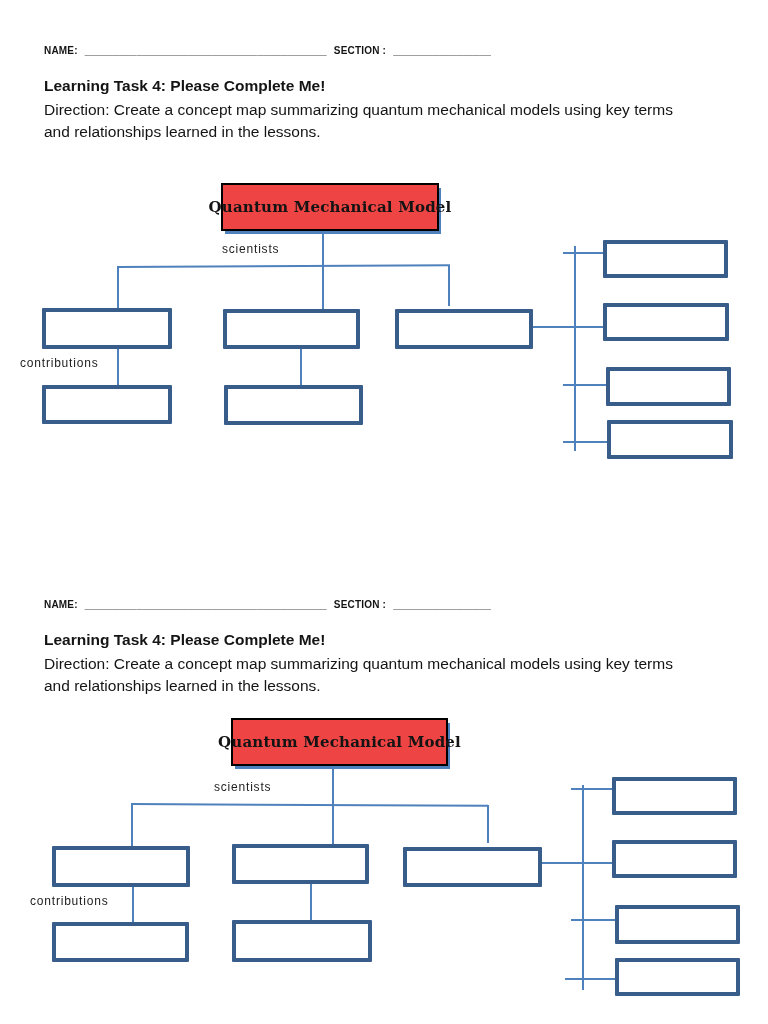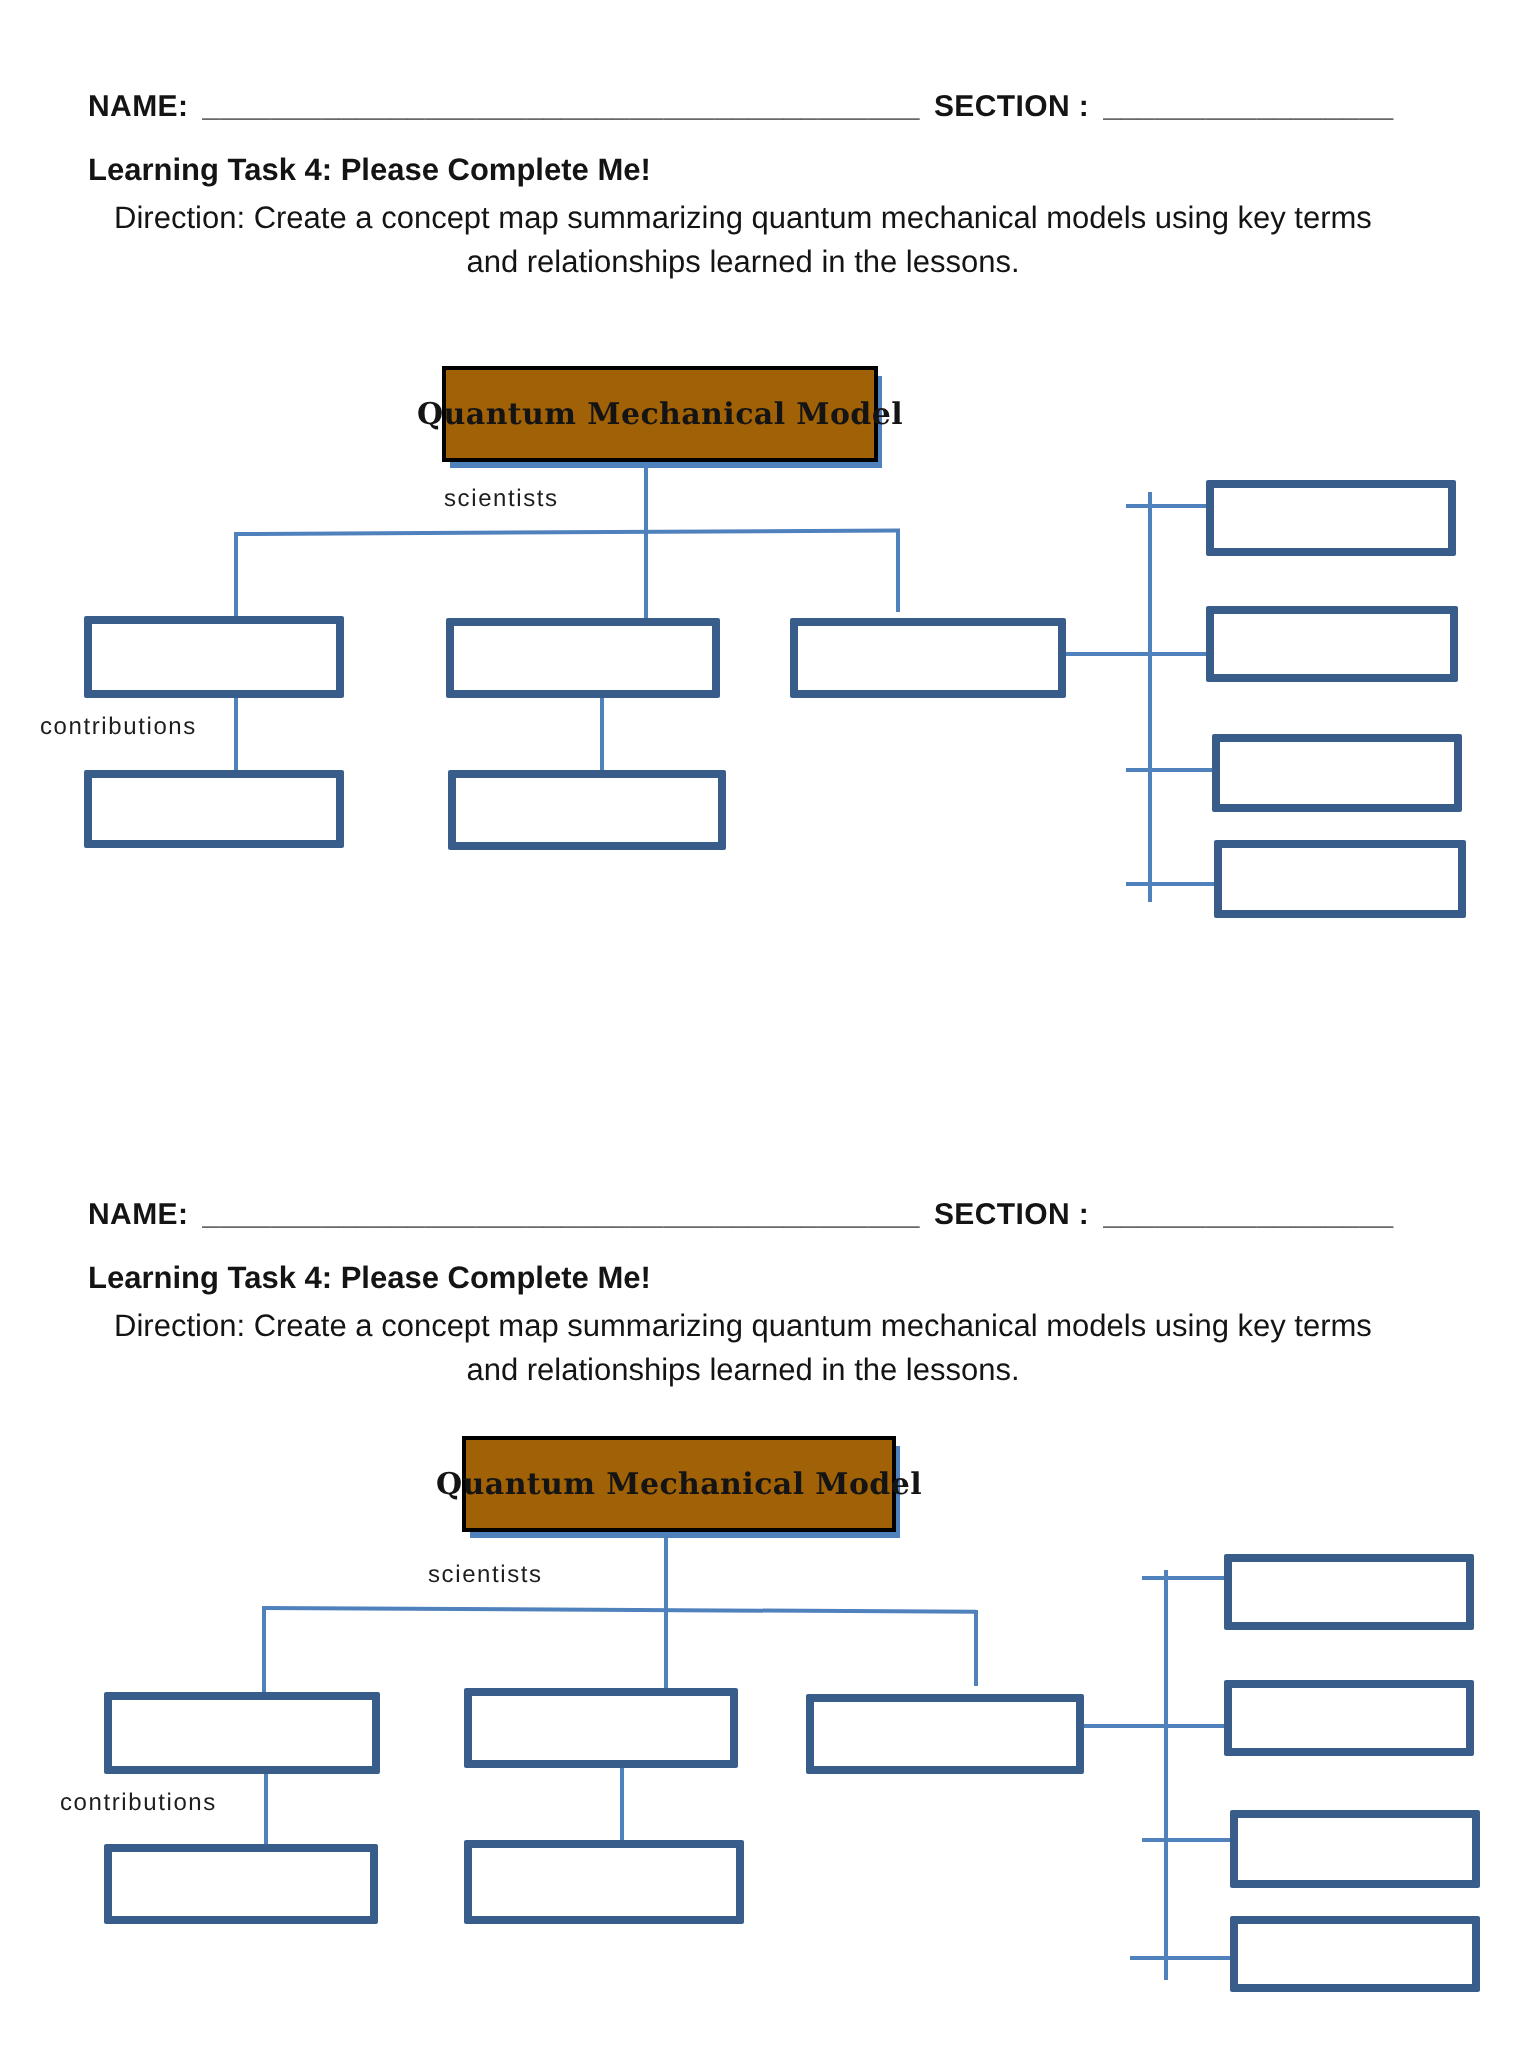--- a/index.html
+++ b/index.html
@@ -1,26 +1,26 @@
 <!DOCTYPE html>
 <html><head>
 <meta charset="utf-8">
 <style>
   html,body { margin:0; padding:0; }
   body {
     width:768px; height:1024px; background:#ffffff; position:relative;
     overflow:hidden; color:#141414;
     font-family:"Liberation Sans", sans-serif;
   }
-  .name-line { position:absolute; font-weight:700; font-size:15px; white-space:nowrap; letter-spacing:0.2px; }
+  .name-line { position:absolute; font-weight:700; font-size:10px; white-space:nowrap; letter-spacing:0.2px; }
   .name-line .gap { display:inline-block; width:7px; }
   .task-title { position:absolute; font-weight:700; font-size:15.5px;text-align:center; }
-  .direction { position:absolute; font-size:15.5px; line-height:22px; width:655px;text-align:center; }
+  .direction { position:absolute; font-size:15.5px; line-height:22px; width:655px; }
   .root-box {
-    position:absolute; box-sizing:border-box; background:#a16207;
+    position:absolute; box-sizing:border-box; background:#ef4444;
     border:2px solid #000; box-shadow:3px 4px 0 -1px #4f81bd;
     display:flex; align-items:center; justify-content:center;
     font-family:"DejaVu Serif","Liberation Serif",serif;
     font-weight:700; font-size:15px; letter-spacing:0.2px; white-space:nowrap;
   }
   .cbox {
     position:absolute; box-sizing:border-box; background:#fff;
     border:4px solid #385d8a; border-radius:1px;
   }
   .hline { position:absolute; height:2px; background:#4f81bd; transform-origin:left center; }

